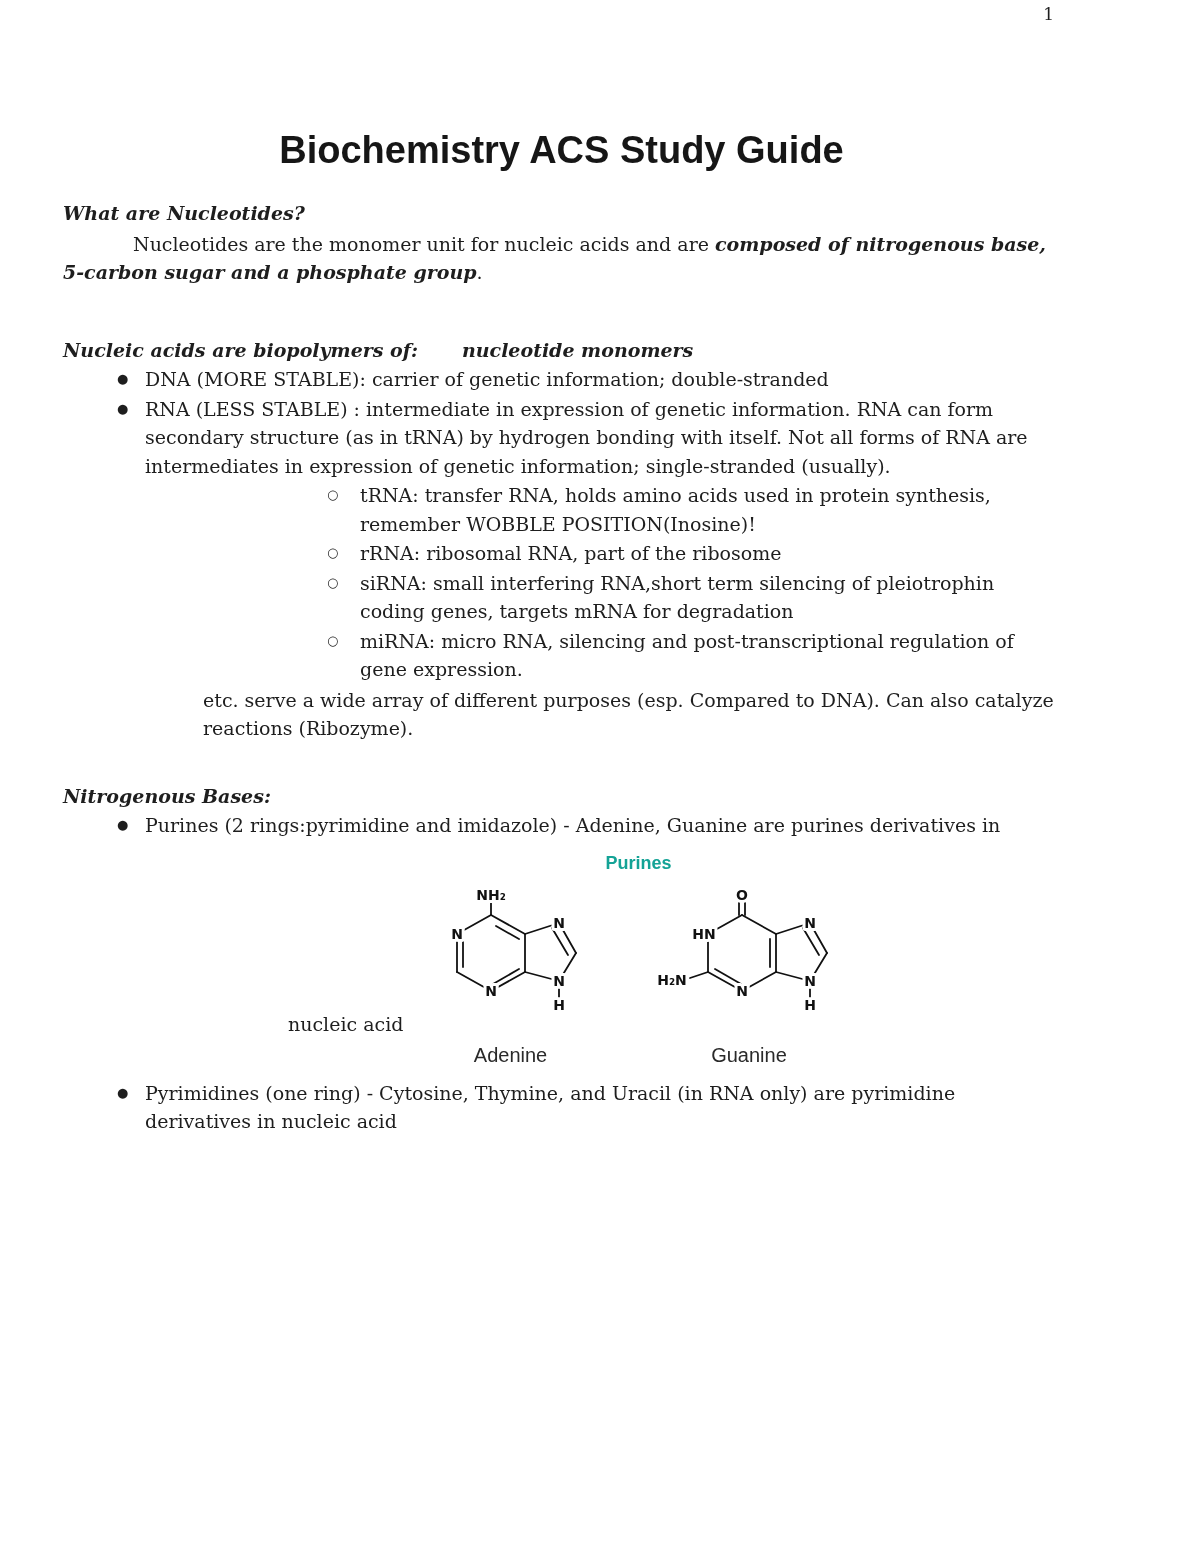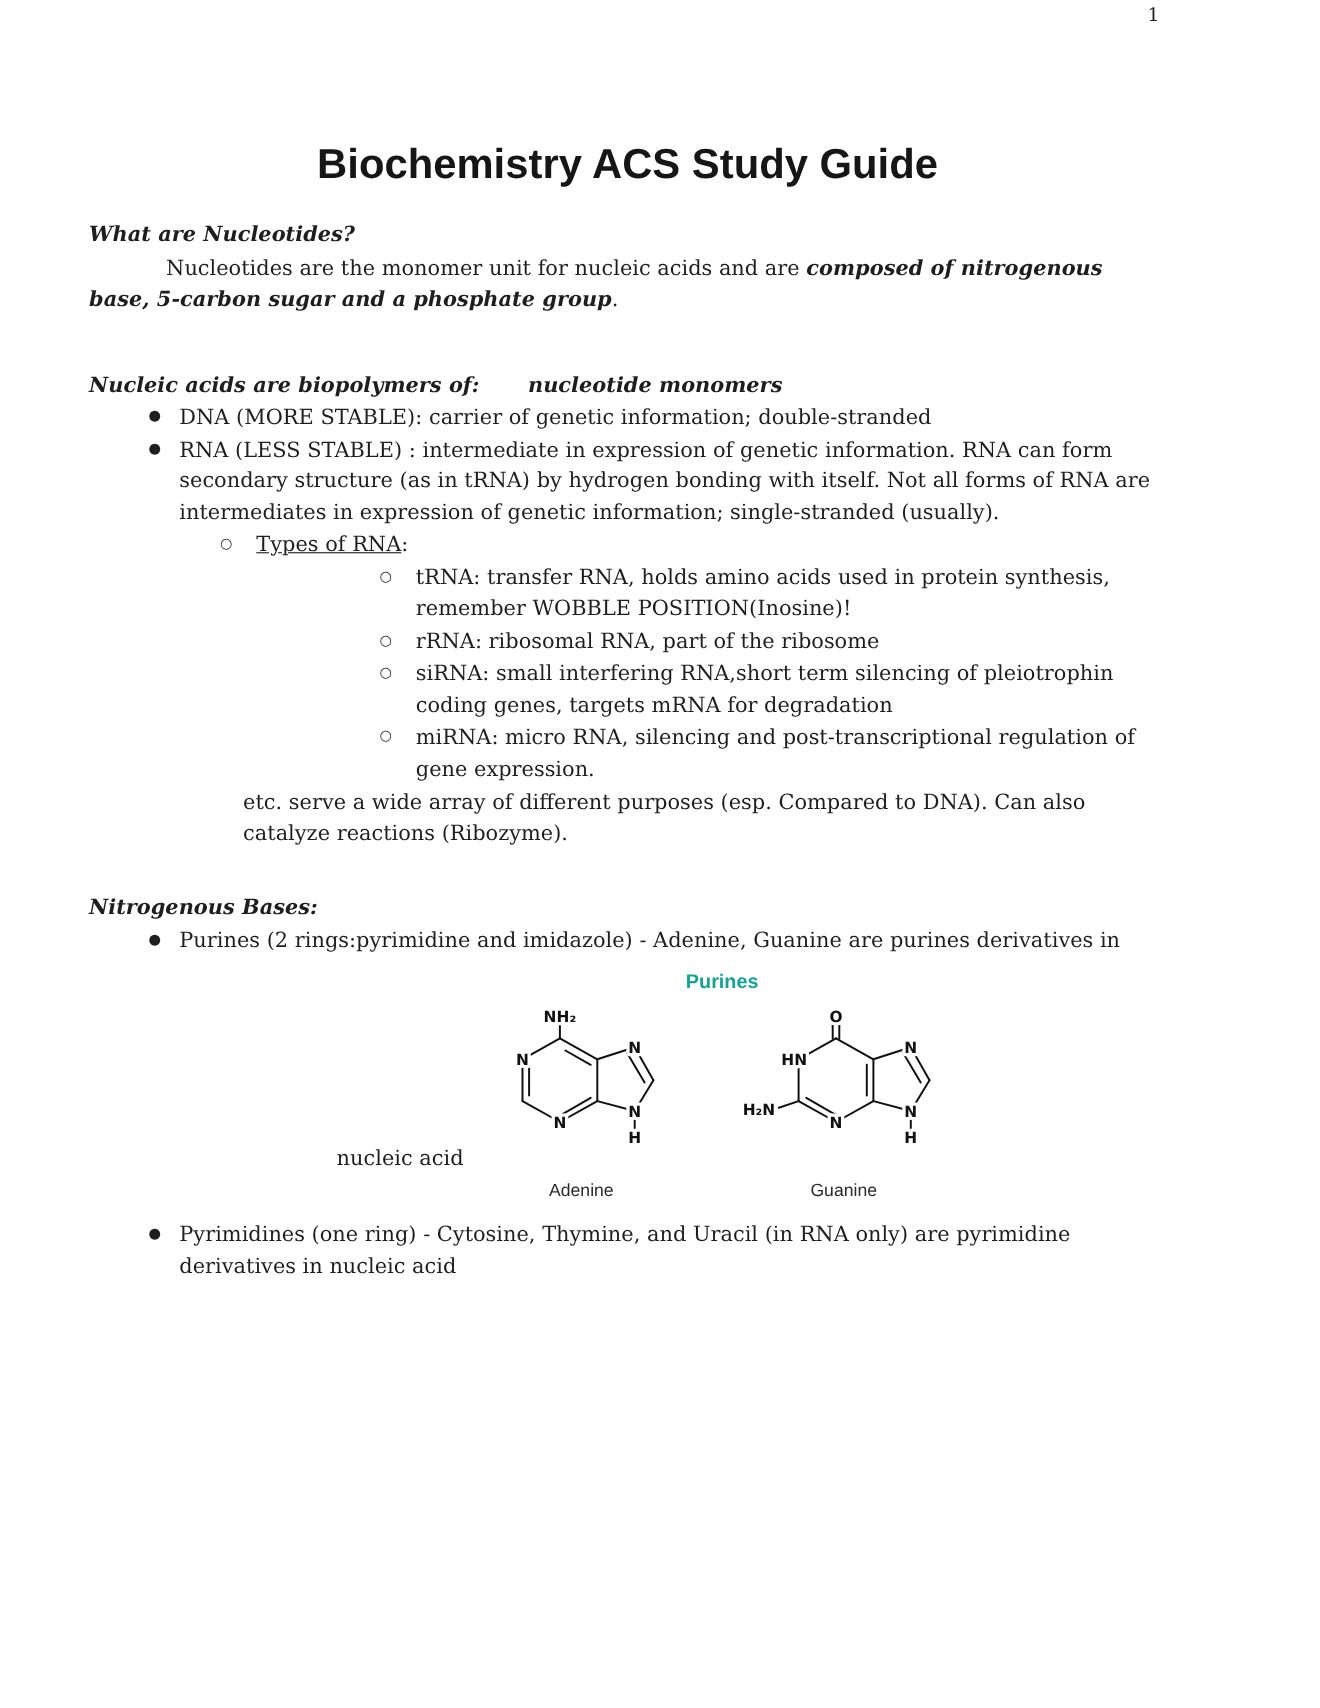--- a/index.html
+++ b/index.html
@@ -8,21 +8,21 @@
     width:1200px; height:1553px; position:relative;
     background:#ffffff; color:#1e1e1e;
     font-family:"DejaVu Serif", serif;
     font-size:19px; line-height:1.5;
     overflow:hidden;
   }
   .page-number {
     position:absolute; top:2px; right:146px;
     font-size:17px; color:#1e1e1e;
   }
-  .content { padding:0 140px 0 81px; }
+  .content { padding:0 140px 0 63px; }
   .doc-title {
     margin-top:128px; text-align:center;
     font-family:"Liberation Sans", sans-serif;
     font-weight:700; font-size:38px; line-height:1.2; color:#161616;
   }
   .bih { font-weight:700; font-style:italic; }
   .sec-heading { margin-top:20px; }
   .para { margin-top:2px; }
   .first-indent { text-indent:70px; }
   .gap-lg { height:30px; }
@@ -48,21 +48,21 @@
   .figure { position:absolute; left:350px; top:0; }
   .fig-title {
     text-align:center; color:#14a396;
     font-family:"Liberation Sans", sans-serif;
     font-weight:700; font-size:18px; margin-bottom:4px;
   }
   .structs { display:flex; gap:26px; align-items:flex-end; }
   .mol { text-align:center; }
   .mol-name {
     font-family:"Liberation Sans", sans-serif;
-    font-size:16px; color:#2a2a2a; margin-top:2px;
+    font-size:20px; color:#2a2a2a; margin-top:2px;
   }
   .wrap-text { position:absolute; left:225px; top:160px; }
 
   svg line, svg path { stroke:#111; stroke-width:1.8; fill:none; stroke-linecap:round; }
   svg text {
     font-family:"DejaVu Sans", sans-serif;
     font-size:14px; font-weight:600; fill:#111;
     text-anchor:middle;
     paint-order:stroke; stroke:#ffffff; stroke-width:6px; stroke-linejoin:round;
   }
@@ -87,24 +87,20 @@
   <div class="bullet-row l1">
     <span class="mk"></span>
     <span class="txt">DNA (MORE STABLE): carrier of genetic information; double-stranded</span>
   </div>
 
   <div class="bullet-row l1">
     <span class="mk"></span>
     <span class="txt">RNA (LESS STABLE) : intermediate in expression of genetic information. RNA can form secondary structure (as in tRNA) by hydrogen bonding with itself. Not all forms of RNA are intermediates in expression of genetic information; single-stranded (usually).</span>
   </div>
 
-  <div class="bullet-row l2">
-    <span class="mk"></span>
-    <span class="txt"><span class="ul">Types of RNA</span><span>:</span></span>
-  </div>
 
   <div class="bullet-row l3">
     <span class="mk"></span>
     <span class="txt">tRNA: transfer RNA, holds amino acids used in protein synthesis, remember WOBBLE POSITION(Inosine)!</span>
   </div>
 
   <div class="bullet-row l3">
     <span class="mk"></span>
     <span class="txt">rRNA: ribosomal RNA, part of the ribosome</span>
   </div>

